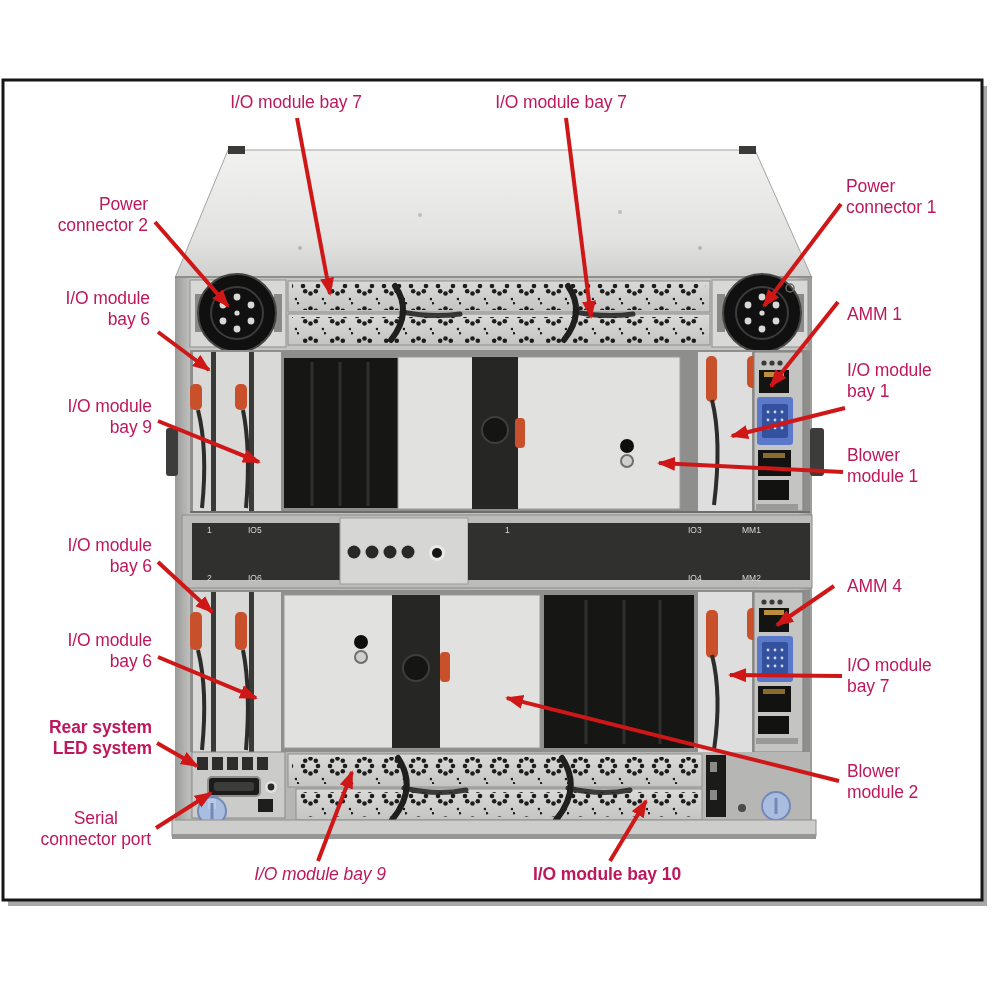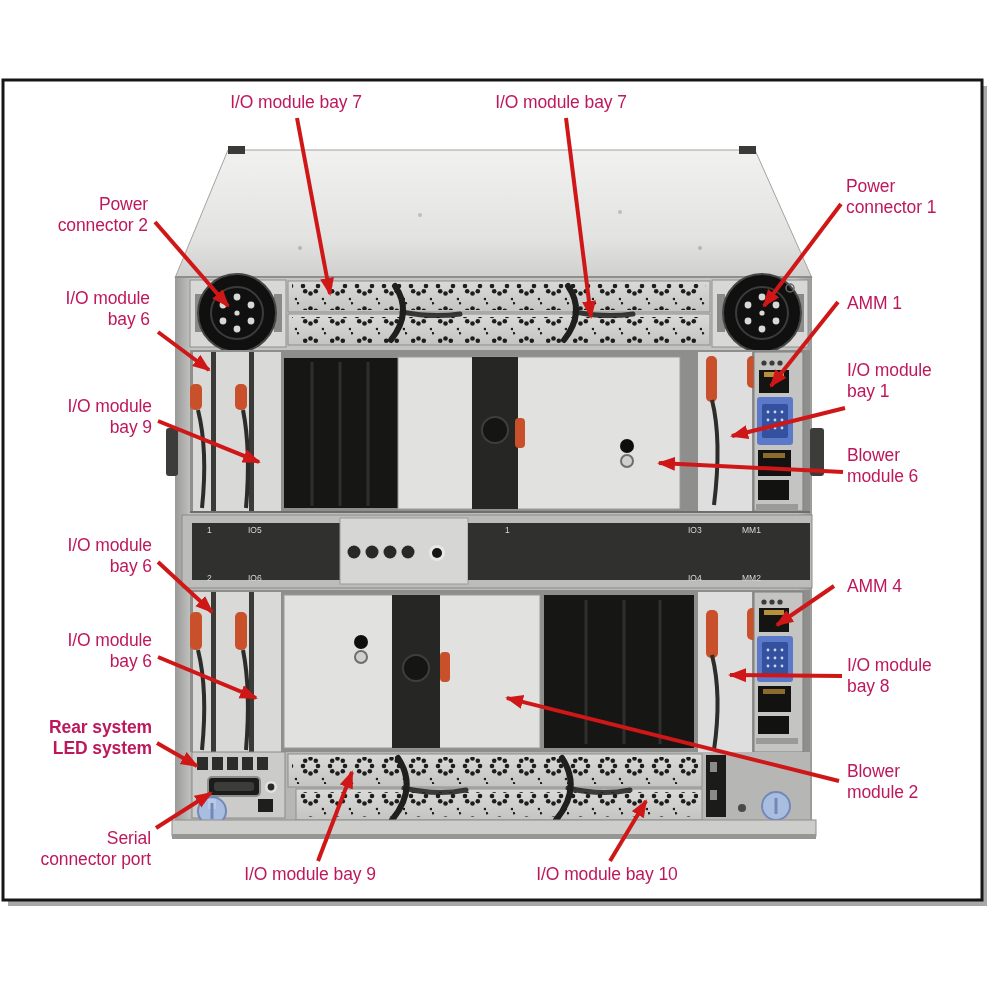--- a/index.html
+++ b/index.html
@@ -357,62 +357,62 @@
         <div>connector 2</div>
       </div>
       <div class="callout left" style="top: 176px; left: 846px;">
         <div>Power</div>
         <div>connector 1</div>
       </div>
       <div class="callout right" style="top: 288px; right: 850px;">
         <div>I/O module</div>
         <div>bay 6</div>
       </div>
-      <div class="callout left" style="top: 293px; left: 847px;">
+      <div class="callout left" style="top: 304px; left: 847px;">
         <div>AMM 1</div>
       </div>
       <div class="callout left" style="top: 360px; left: 847px;">
         <div>I/O module</div>
         <div>bay 1</div>
       </div>
       <div class="callout right" style="top: 396px; right: 848px;">
         <div>I/O module</div>
         <div>bay 9</div>
       </div>
       <div class="callout left" style="top: 445px; left: 847px;">
         <div>Blower</div>
-        <div>module 6</div>
+        <div>module 1</div>
       </div>
       <div class="callout right" style="top: 535px; right: 848px;">
         <div>I/O module</div>
         <div>bay 6</div>
       </div>
       <div class="callout left" style="top: 576px; left: 847px;">
         <div>AMM 4</div>
       </div>
       <div class="callout right" style="top: 630px; right: 848px;">
         <div>I/O module</div>
         <div>bay 6</div>
       </div>
       <div class="callout left" style="top: 655px; left: 847px;">
         <div>I/O module</div>
-        <div>bay 8</div>
+        <div>bay 7</div>
       </div>
       <div class="callout right" style="top: 717px; right: 848px; font-weight: bold;">
         <div>Rear system</div>
         <div>LED system</div>
       </div>
       <div class="callout left" style="top: 761px; left: 847px;">
         <div>Blower</div>
         <div>module 2</div>
       </div>
-      <div class="callout right" style="top: 828px; right: 849px;">
+      <div class="callout right" style="top: 808px; right: 849px; text-align: center;">
         <div>Serial</div>
         <div>connector port</div>
       </div>
-      <div class="callout center" style="top: 864px; left: 160px; width: 300px;">
+      <div class="callout center" style="top: 864px; left: 170px; width: 300px; font-style: italic;">
         <div>I/O module bay 9</div>
       </div>
-      <div class="callout center" style="top: 864px; left: 457px; width: 300px;">
+      <div class="callout center" style="top: 864px; left: 457px; width: 300px; font-weight: bold;">
         <div>I/O module bay 10</div>
       </div>
     </div>
 </div>
 
 </body></html>

